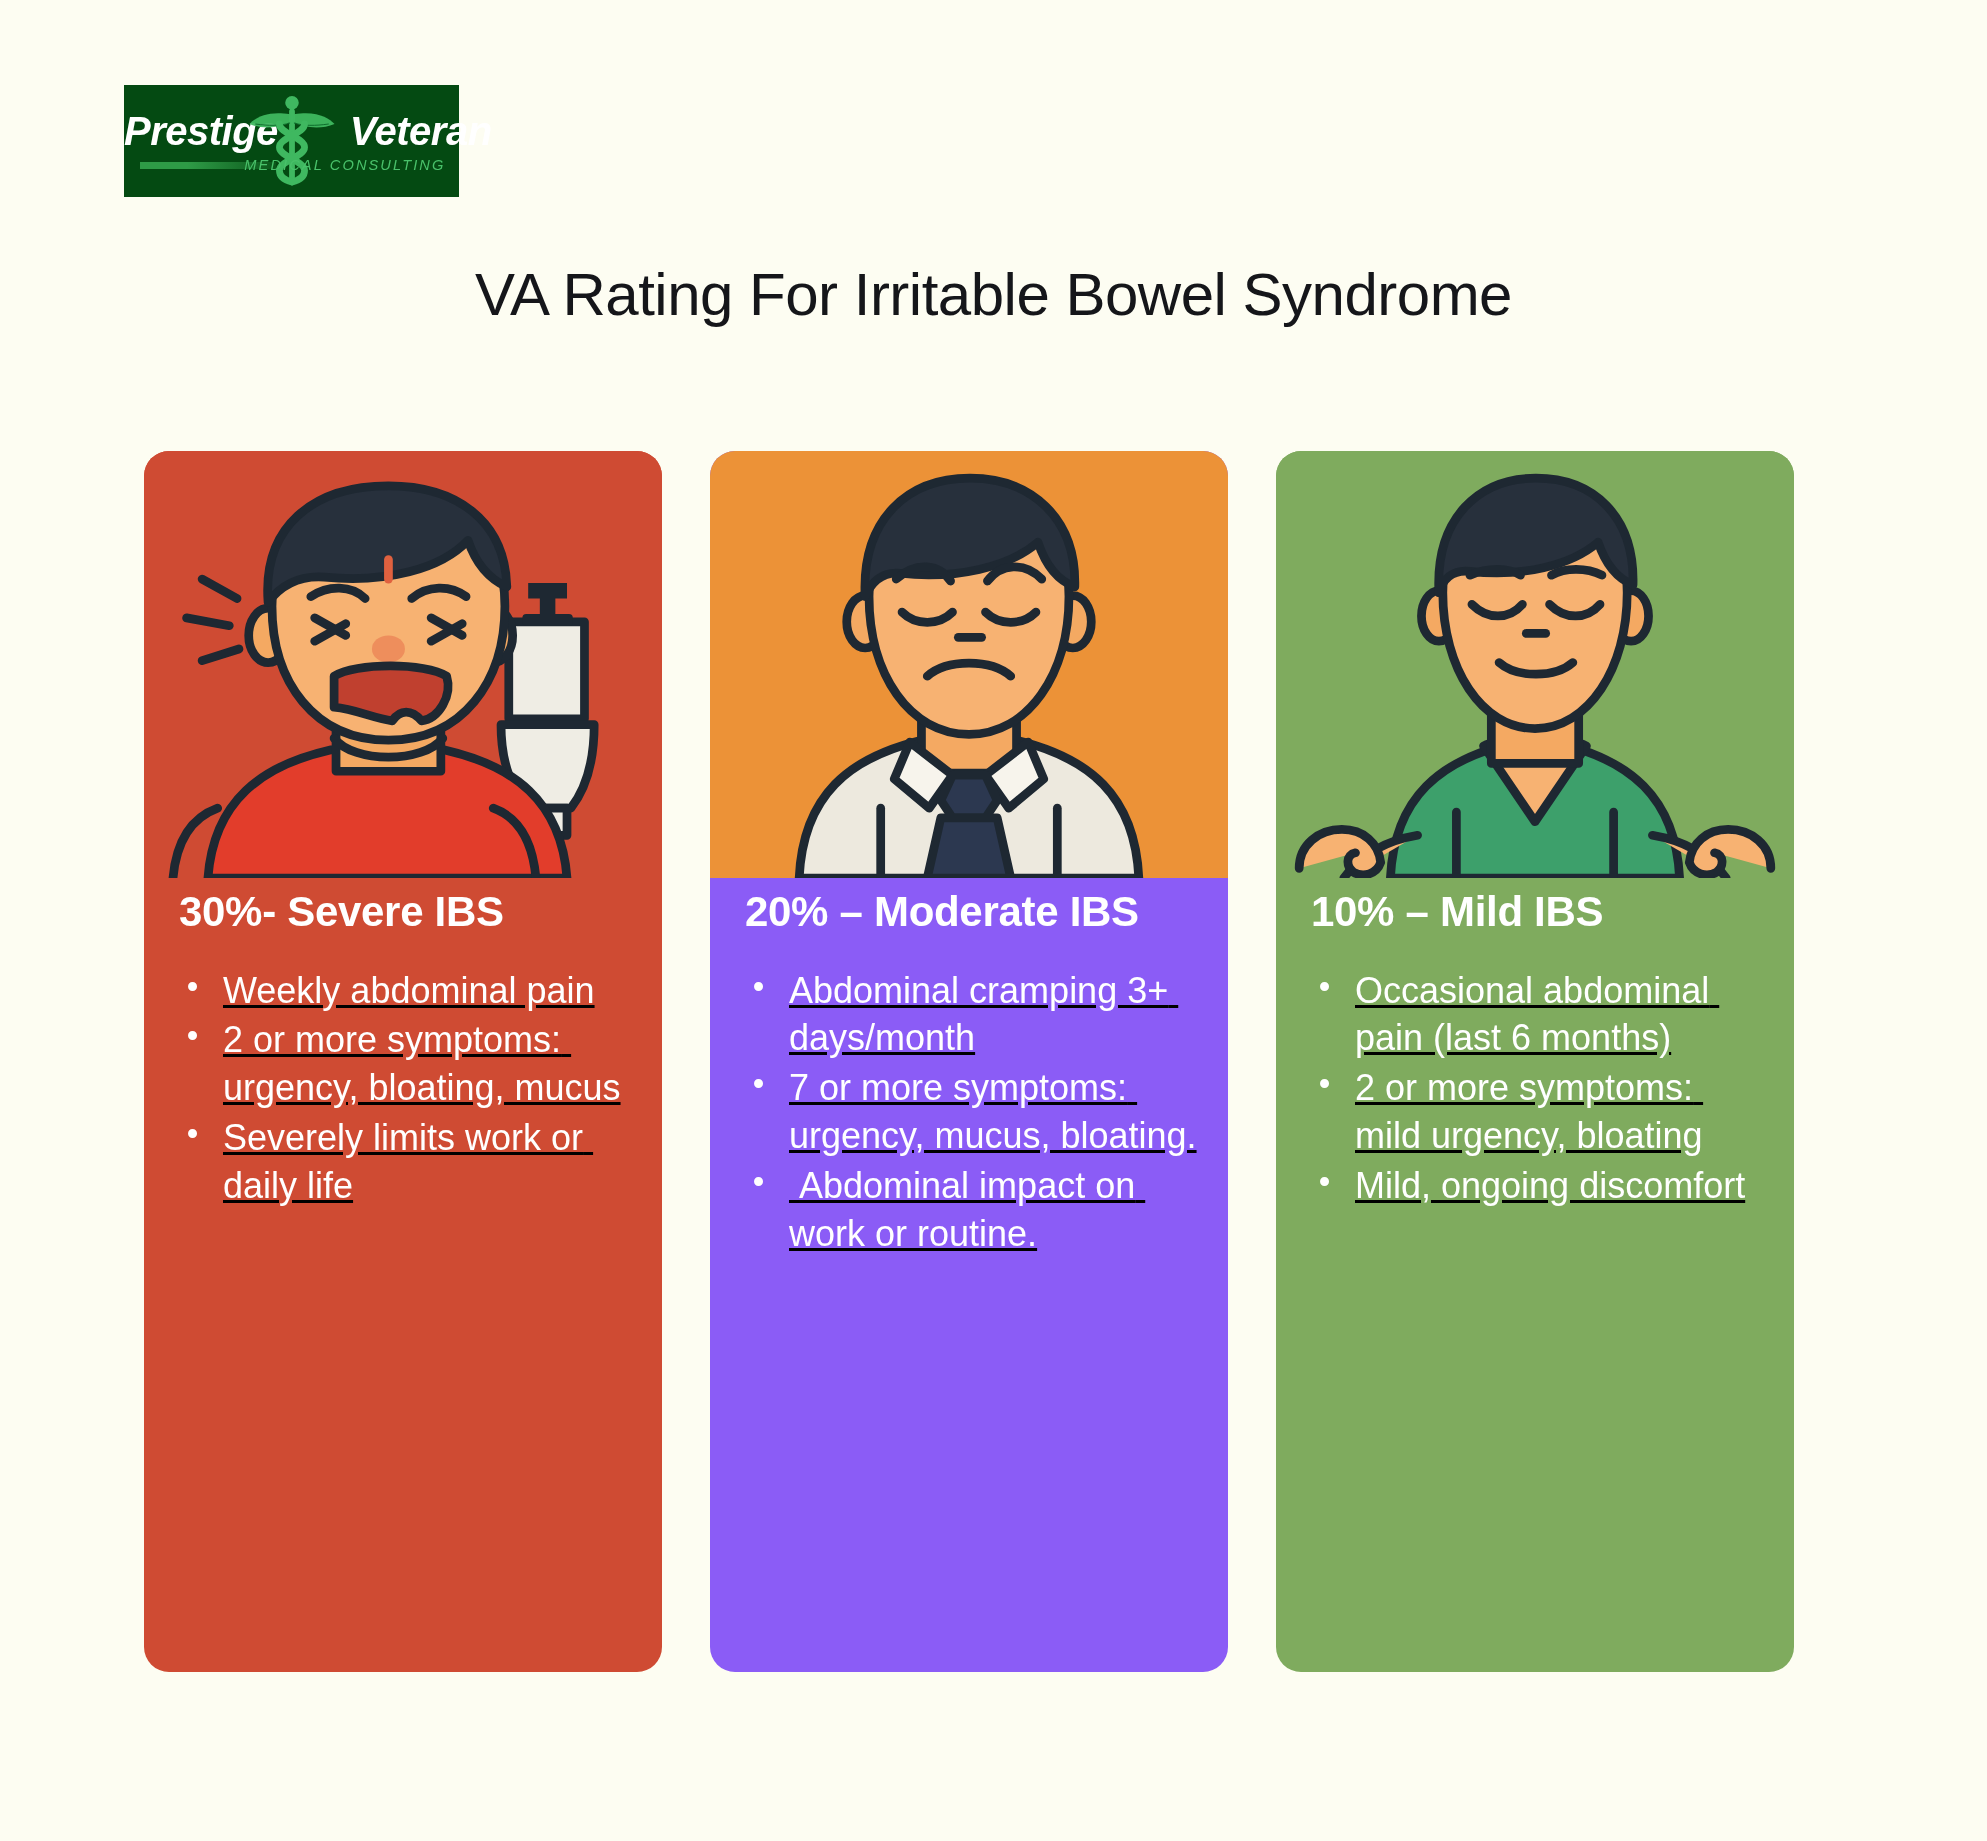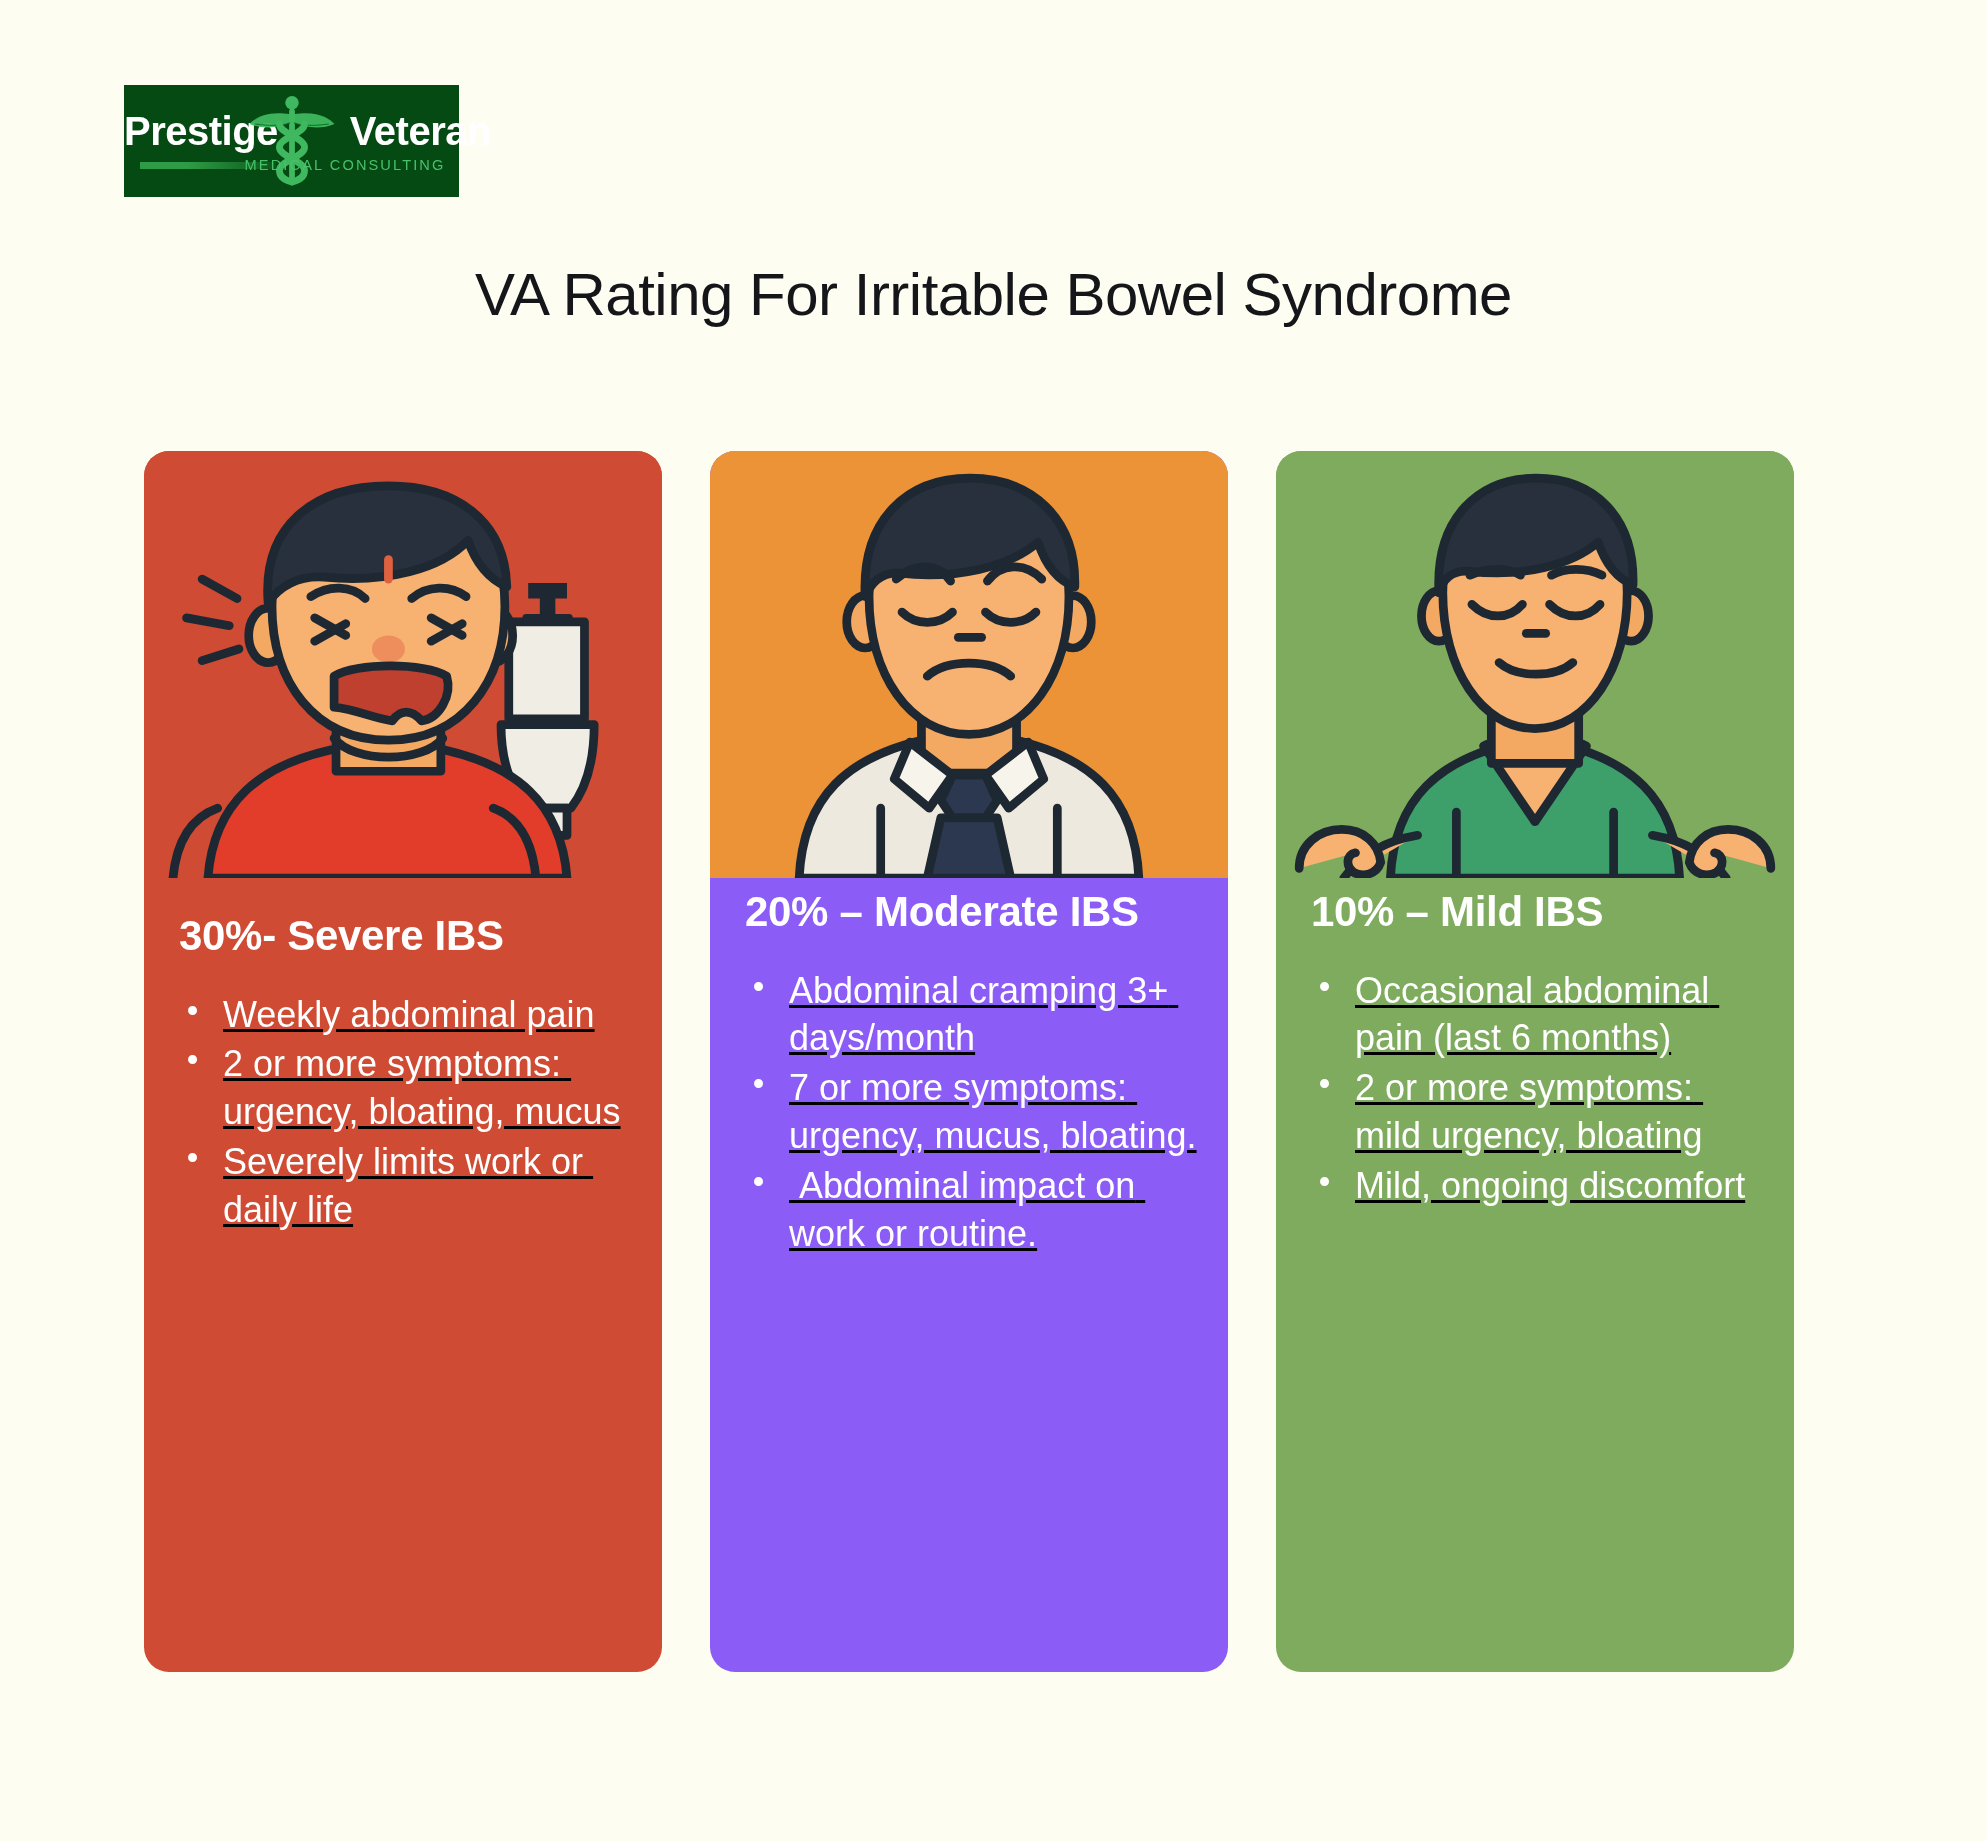--- a/index.html
+++ b/index.html
@@ -11,21 +11,21 @@
   }
   .page { position:relative; width:1987px; height:1842px; background:#FDFDF2; }
 
   
   .logo-box {
     position:absolute; left:124px; top:85px;
     width:335px; height:112px;
     background:#044A12;
     display:flex; align-items:center; justify-content:center;
   }
-  .logo-inner { position:relative; width:100%; height:100%; }
+  .logo-inner { position:relative; width:100%; height:100%;font-style:italic; }
   .logo-word {
     position:absolute; top:26px; left:0; width:100%;
     text-align:center;
     font-size:40px; font-weight:bold; color:#FFFFFF;
     letter-spacing:-0.5px; line-height:1;
     white-space:nowrap;
   }
   .logo-word .w1 { margin-right:72px; }
   .logo-caduceus {
     position:absolute; left:50%; top:5.8px;
@@ -53,21 +53,21 @@
   
   .cards { position:absolute; left:144px; top:451px; width:1766px; height:1221px;
            display:flex; gap:48px; }
   .card {
     position:relative;
     width:518px; height:1221px;
     border-radius:25px;
     overflow:hidden;
     display:flex; flex-direction:column;
   }
-  .card.red   { background:#CF4B33;gap:24px; }
+  .card.red   { background:#CF4B33; }
   .card.orange{ background:#8b5cf6; }
   .card.green { background:#7FAB5E; }
 
   .art { position:relative; width:100%; height:427px; flex:none; }
   .art svg { display:block; width:100%; height:100%; }
 
   .card-body { padding:0 31px 0 35px; }
   .card-head {
     font-size:42px; font-weight:bold; color:#FFFFFF;
     line-height:1.42; margin-top:3.9px; letter-spacing:-0.3px;

